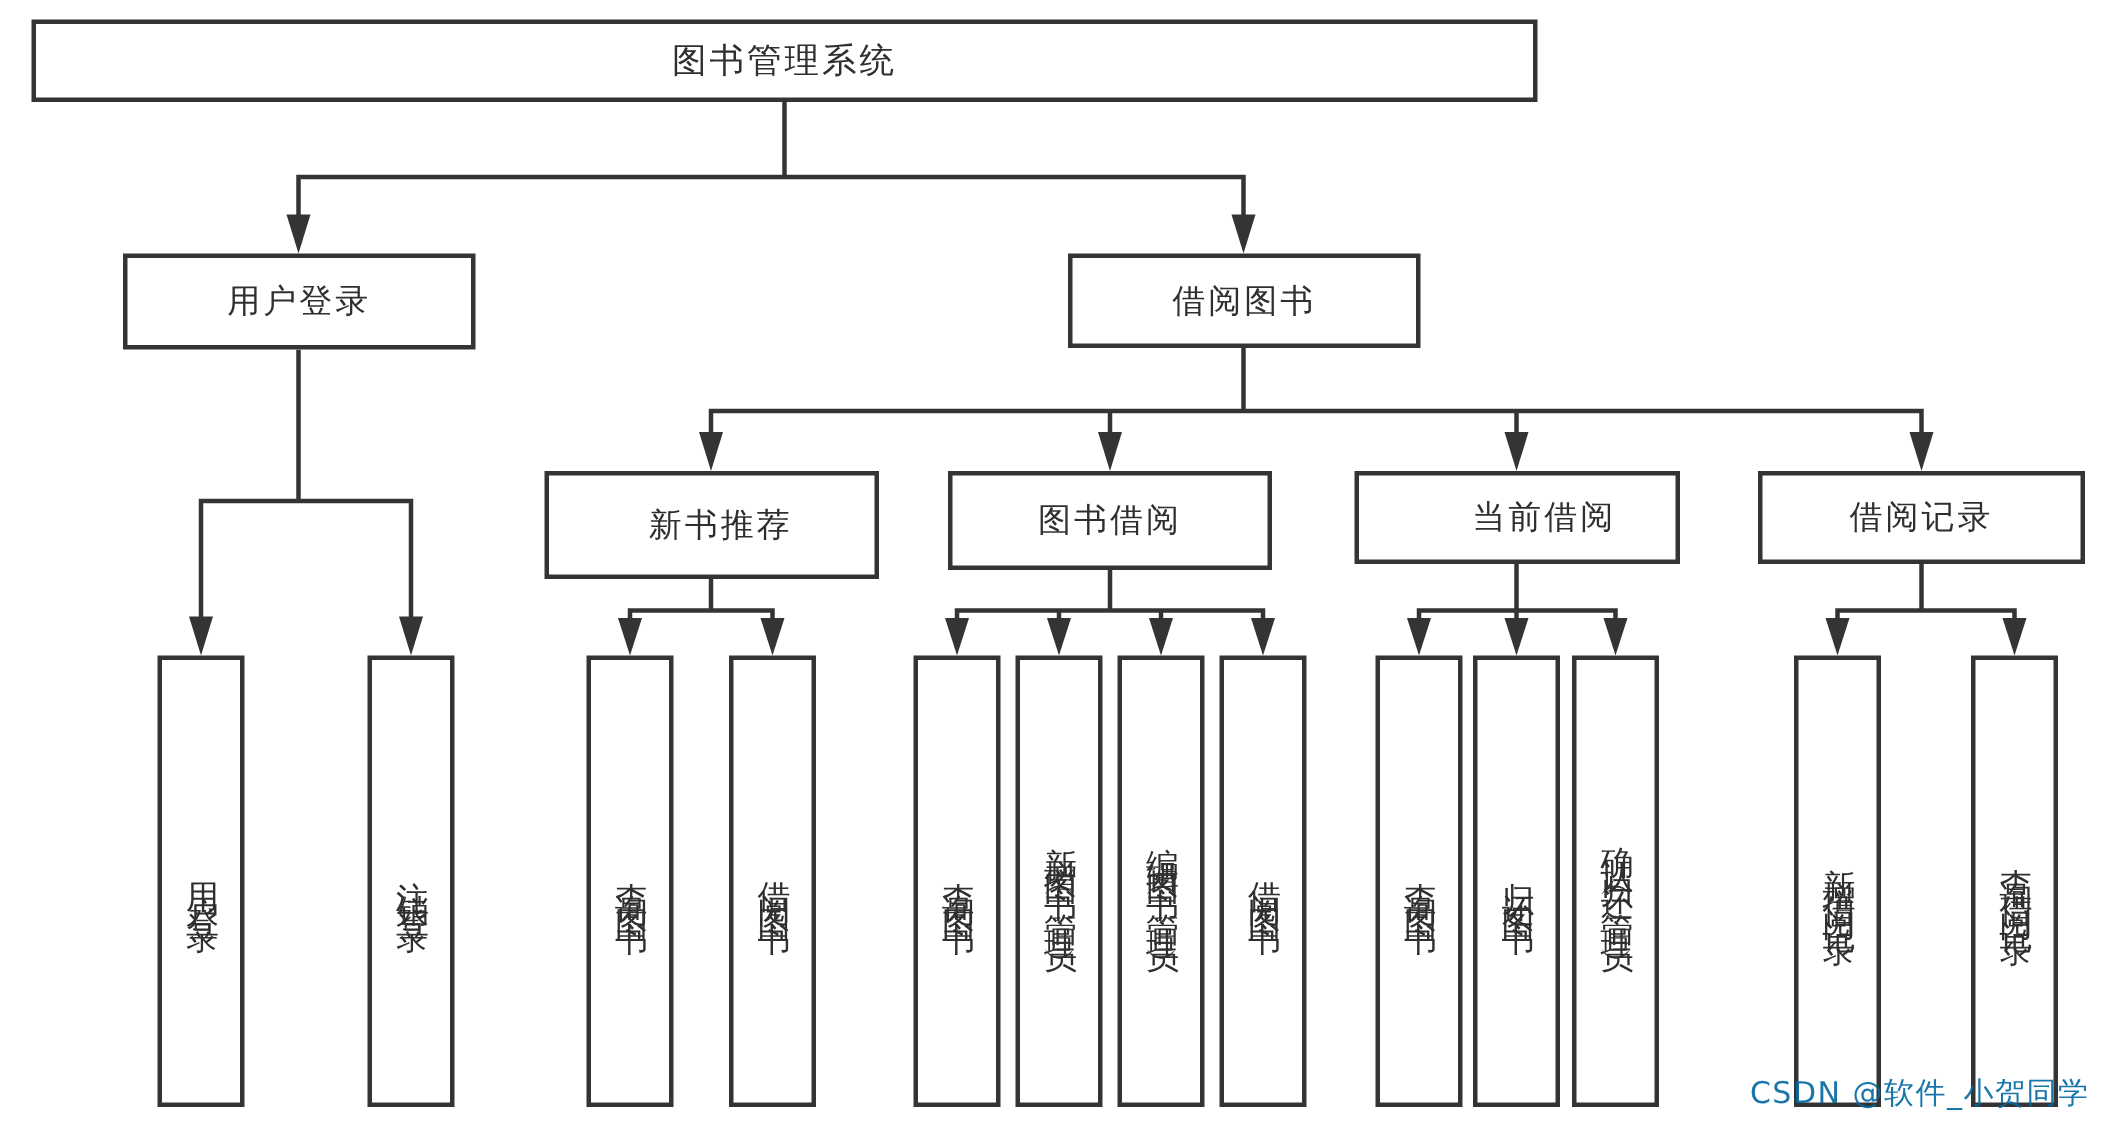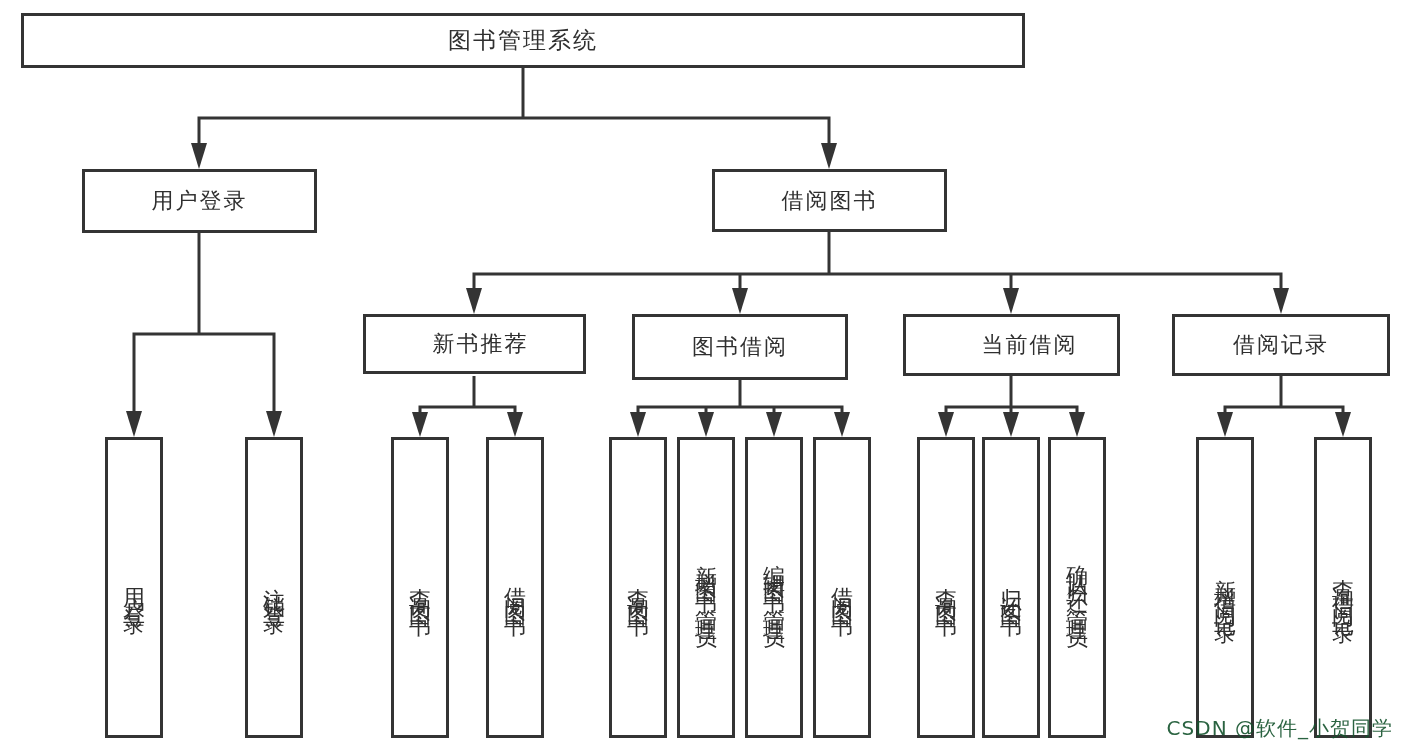--- a/index.html
+++ b/index.html
@@ -38,21 +38,21 @@
     font-size: 22px;
     letter-spacing: 9px;
     line-height: 1;
   }
   
   .n-root  { left: 21px;  top: 13px;  width: 1004px; height: 55px; }
   
   .n-login { left: 82px;  top: 169px; width: 235px; height: 64px; }
   .n-mgmt  { left: 712px; top: 169px; width: 235px; height: 63px; }
   
-  .n-g0 { left: 363px;  top: 314px; width: 223px; height: 60px; padding-left: 12px; }
+  .n-g0 { left: 363px;  top: 314px; width: 223px; height: 72px; padding-left: 12px; }
   .n-g1 { left: 632px;  top: 314px; width: 216px; height: 66px; }
   .n-g2 { left: 903px;  top: 314px; width: 217px; height: 62px; padding-left: 36px; }
   .n-g3 { left: 1172px; top: 314px; width: 218px; height: 62px; }
   
   .leaf { top: 437px; width: 58px; height: 301px; }
   .n-l0  { left: 105px; }
   .n-l1  { left: 245px; }
   .n-l2  { left: 391px; }
   .n-l3  { left: 486px; }
   .n-l4  { left: 609px; }
@@ -62,21 +62,21 @@
   .n-l8  { left: 917px; }
   .n-l9  { left: 982px; }
   .n-l10 { left: 1048px; }
   .n-l11 { left: 1196px; }
   .n-l12 { left: 1314px; }
   .watermark {
     position: absolute;
     right: 12px;
     top: 715px;
     font-size: 20px;
-    color: #14532d;
+    color: #0369a1;
     letter-spacing: 1px;
     white-space: nowrap;
     opacity: 0.9;
   }
 </style>
 </head>
 <body>
 
 <div class="stage">
 

